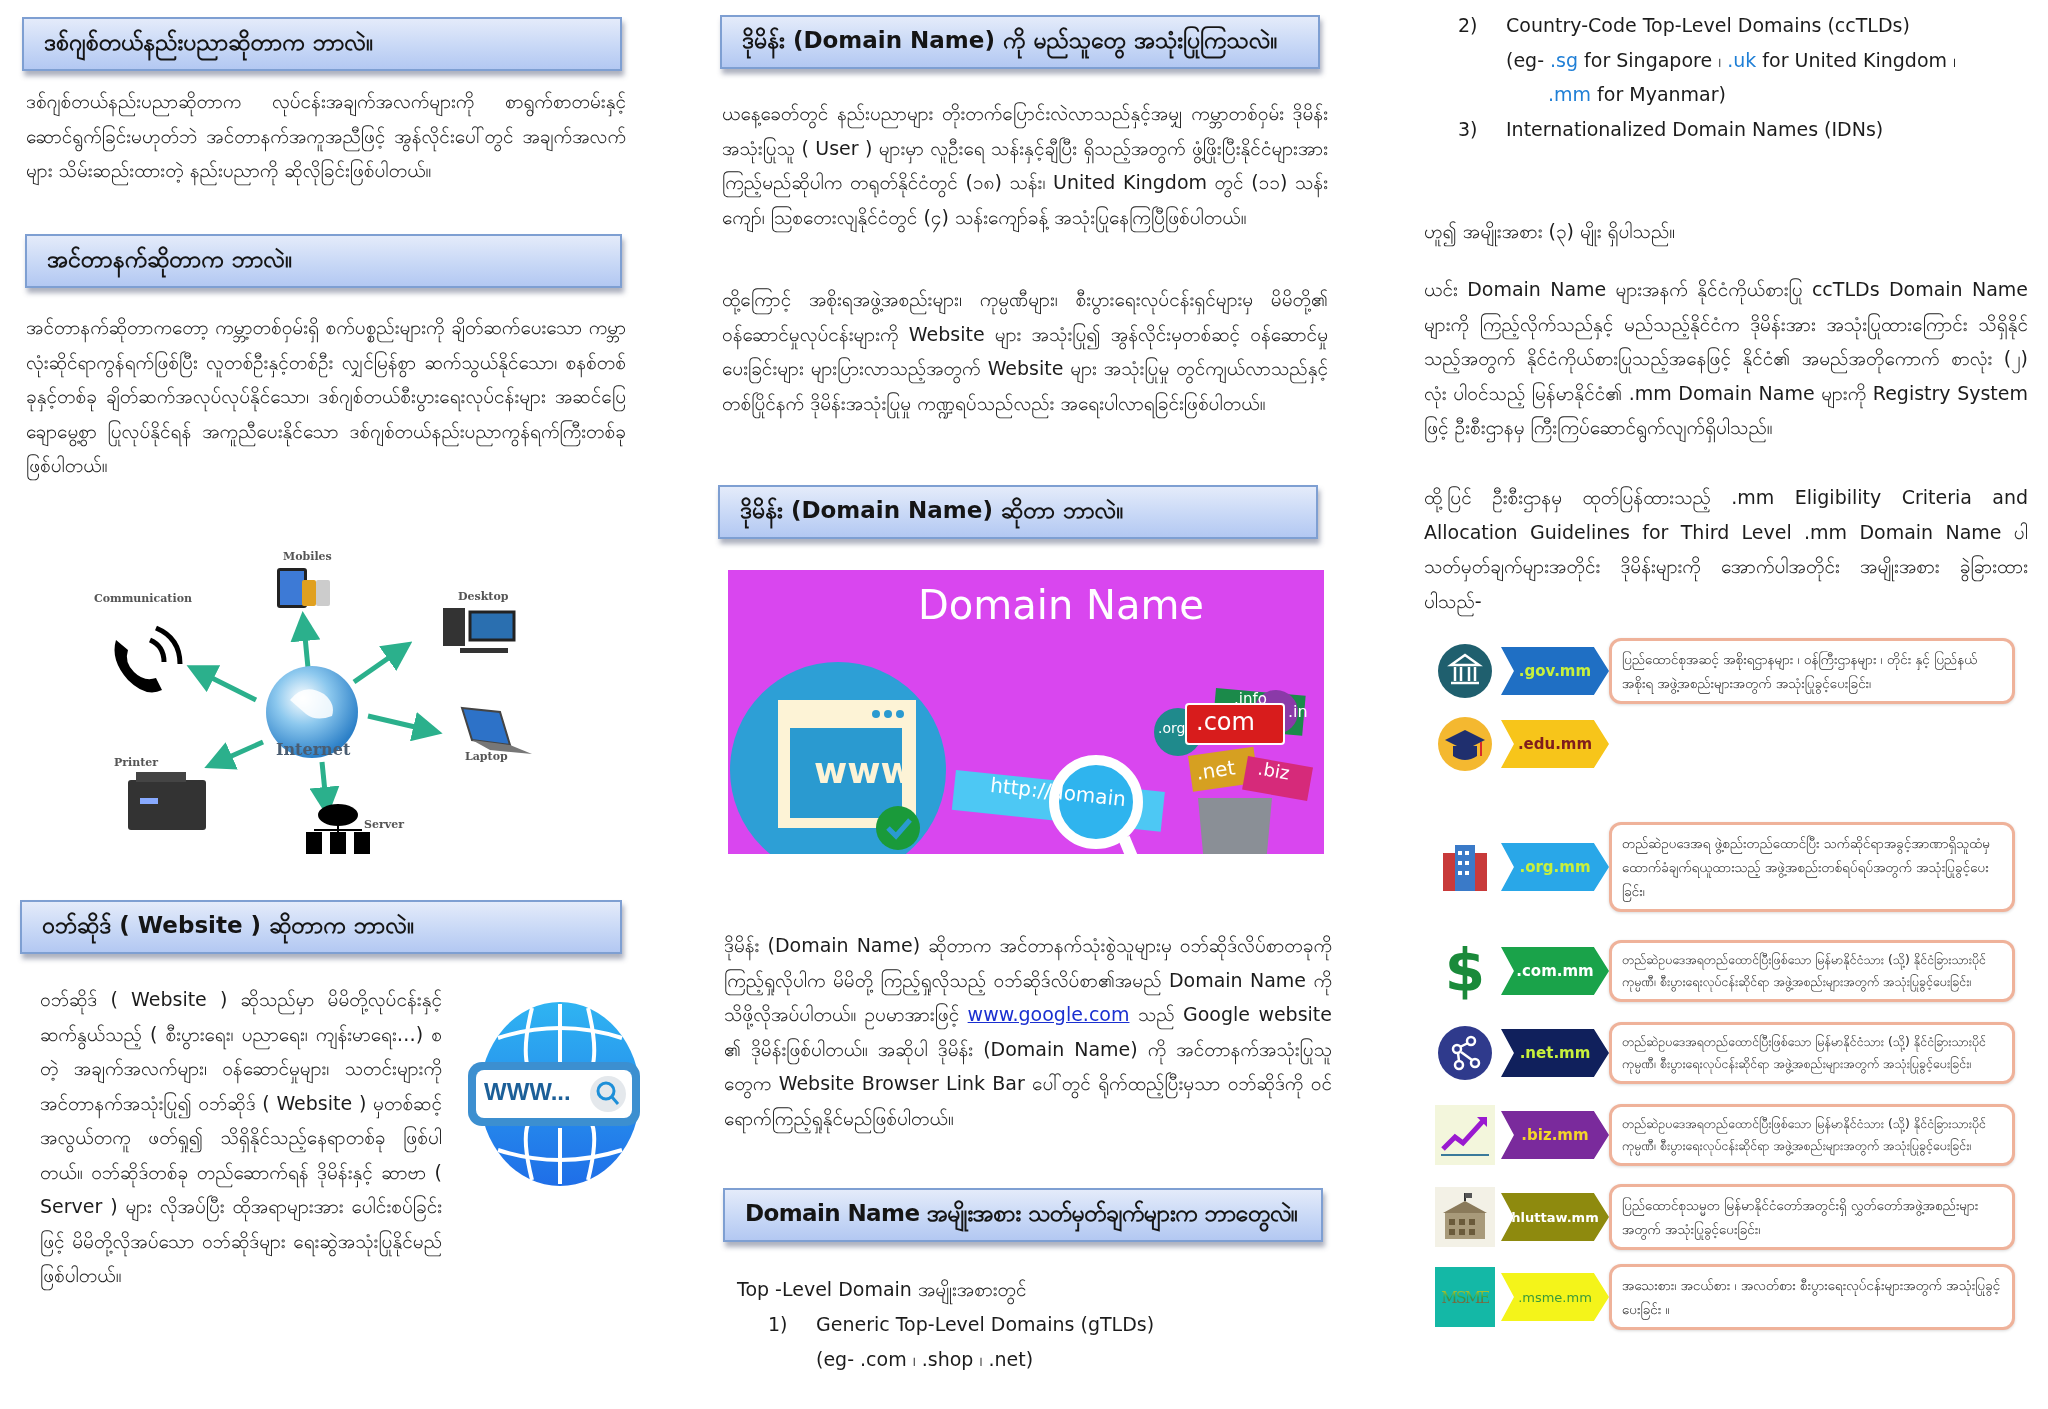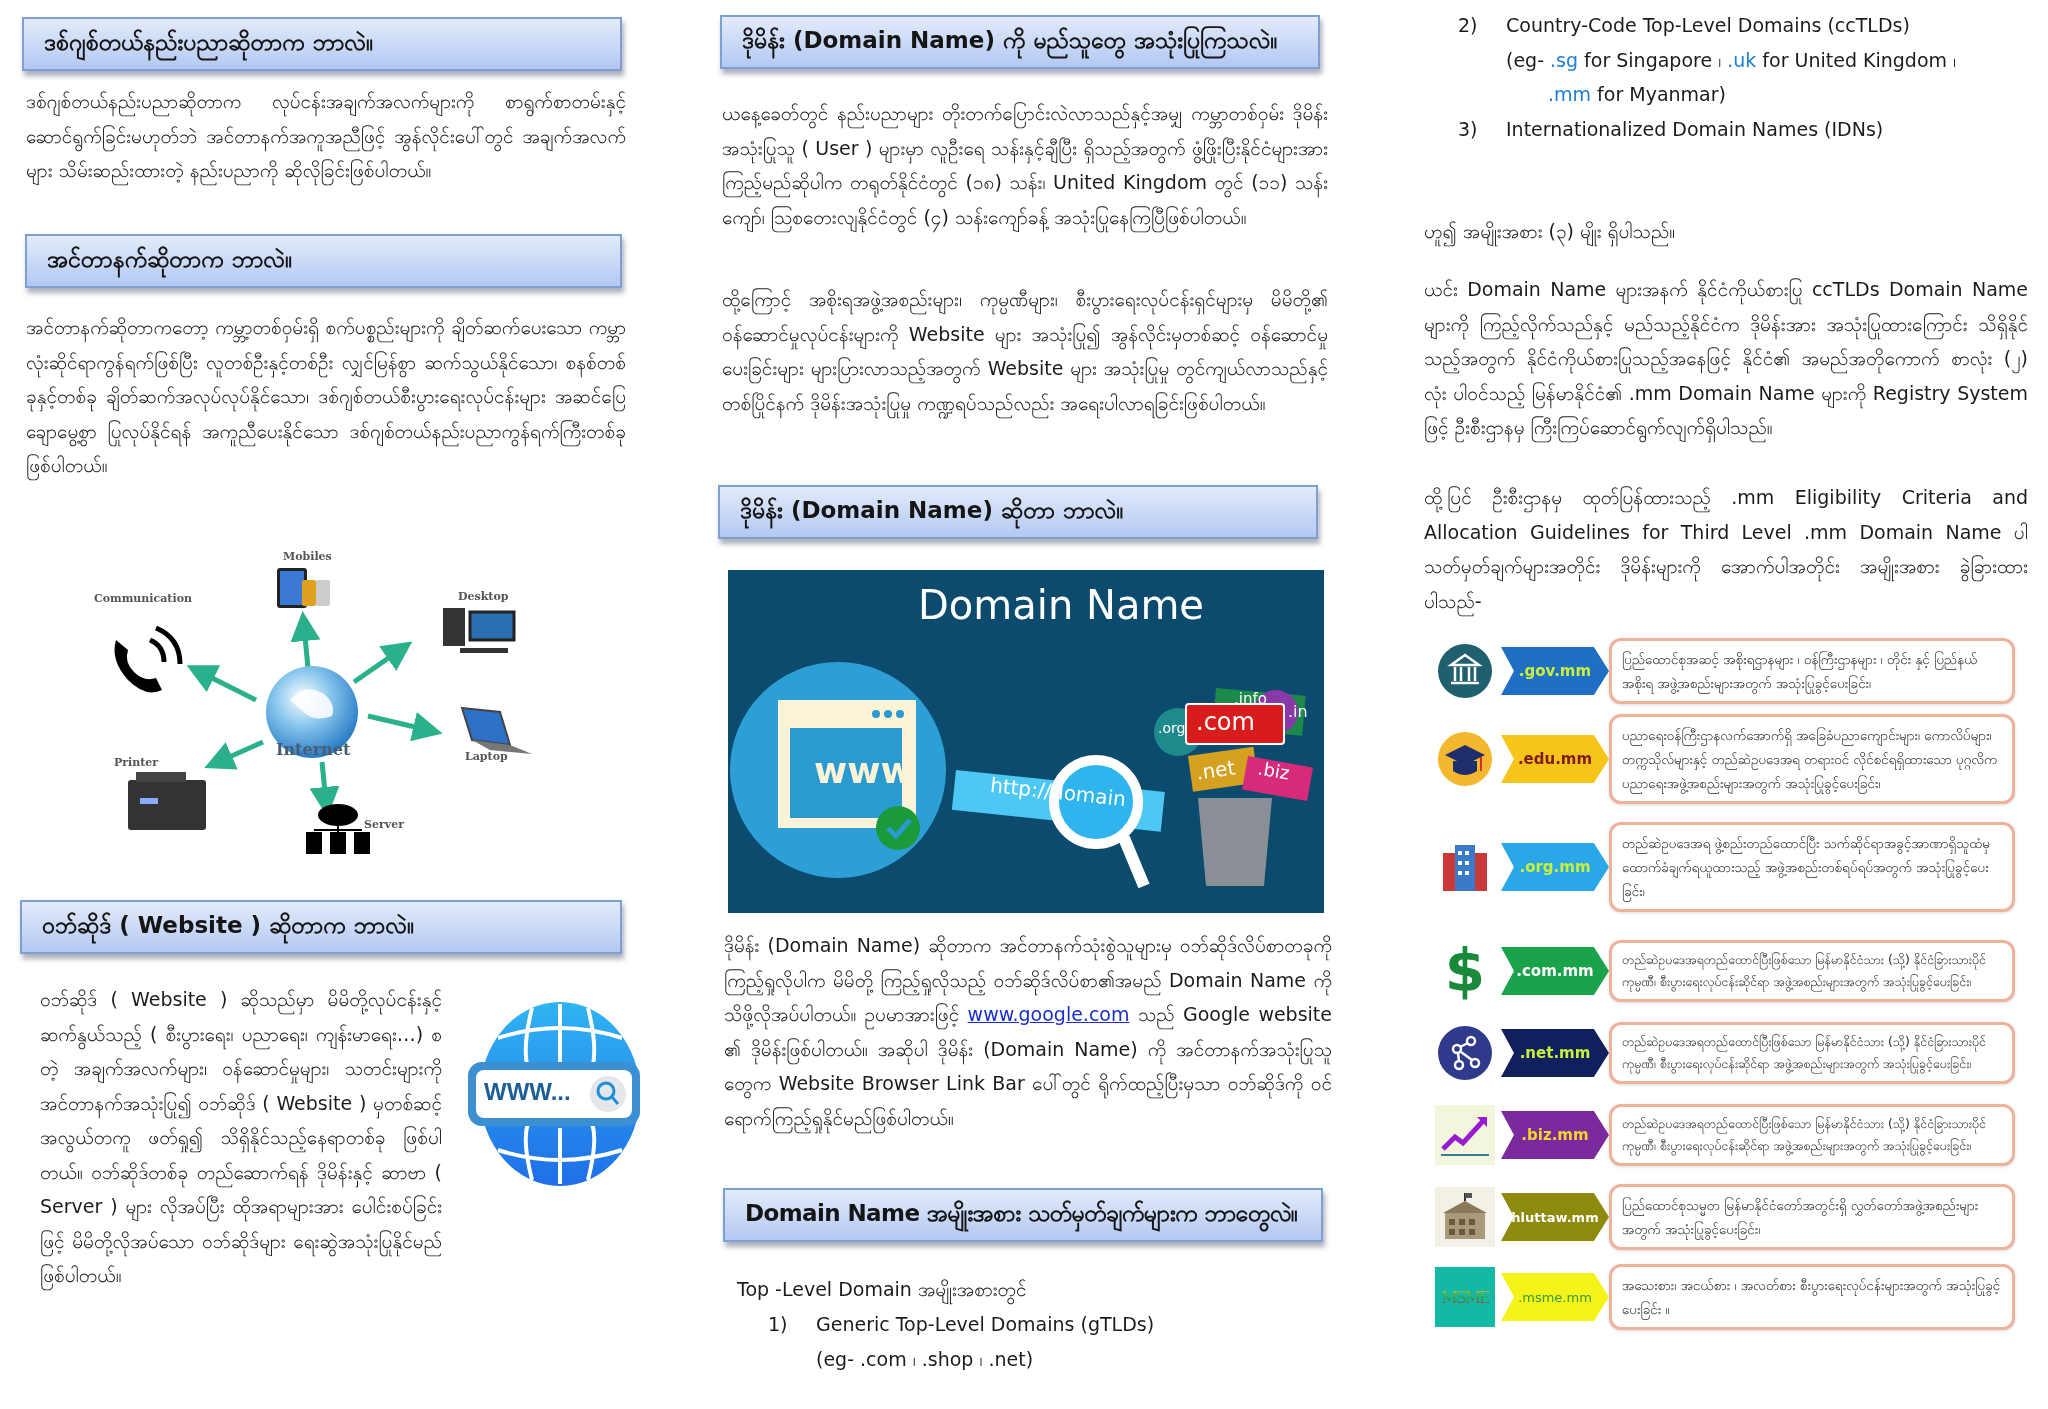--- a/index.html
+++ b/index.html
@@ -123,21 +123,21 @@
   </svg>
   <span style="position:absolute; left:22px; top:84px; font-size:24px; font-weight:bold; color:#1c5f98; font-family:'Liberation Sans', sans-serif;">WWW...</span>
 </div>
 
 <div class="heading" style="left:720px; top:15px; width:600px;">ဒိုမိန်း (Domain Name) ကို မည်သူတွေ အသုံးပြုကြသလဲ။</div>
 <div class="para" style="left:722px; top:96px; width:606px;">ယနေ့ခေတ်တွင် နည်းပညာများ တိုးတက်ပြောင်းလဲလာသည်နှင့်အမျှ ကမ္ဘာတစ်ဝှမ်း ဒိုမိန်းအသုံးပြုသူ ( User ) များမှာ လူဦးရေ သန်းနှင့်ချီပြီး ရှိသည့်အတွက် ဖွံ့ဖြိုးပြီးနိုင်ငံများအား ကြည့်မည်ဆိုပါက တရုတ်နိုင်ငံတွင် (၁၈) သန်း၊ United Kingdom တွင် (၁၁) သန်းကျော်၊ ဩစတေးလျနိုင်ငံတွင် (၄) သန်းကျော်ခန့် အသုံးပြုနေကြပြီဖြစ်ပါတယ်။</div>
 <div class="para" style="left:722px; top:282px; width:606px;">ထို့ကြောင့် အစိုးရအဖွဲ့အစည်းများ၊ ကုမ္ပဏီများ၊ စီးပွားရေးလုပ်ငန်းရှင်များမှ မိမိတို့၏ ဝန်ဆောင်မှုလုပ်ငန်းများကို Website များ အသုံးပြု၍ အွန်လိုင်းမှတစ်ဆင့် ဝန်ဆောင်မှုပေးခြင်းများ များပြားလာသည့်အတွက် Website များ အသုံးပြုမှု တွင်ကျယ်လာသည်နှင့်တစ်ပြိုင်နက် ဒိုမိန်းအသုံးပြုမှု ကဏ္ဍရပ်သည်လည်း အရေးပါလာရခြင်းဖြစ်ပါတယ်။</div>
 
 <div class="heading" style="left:718px; top:485px; width:600px;">ဒိုမိန်း (Domain Name) ဆိုတာ ဘာလဲ။</div>
 
-<div style="position:absolute; left:728px; top:570px; width:596px; height:343px; background:#0c4a6e; overflow:hidden;">
+<div style="position:absolute; left:728px; top:570px; width:596px; height:284px; background:#d946ef; overflow:hidden;">
   <div style="position:absolute; top:12px; width:100%; text-align:center; font-size:40px; color:#fff; font-family:'DejaVu Sans', sans-serif; padding-left:70px; box-sizing:border-box;">Domain Name</div>
   <svg width="596" height="326" viewBox="0 0 596 326" style="position:absolute; left:0; top:0;">
     <circle cx="110" cy="200" r="108" fill="#2d9fd6"></circle>
     <rect x="50" y="130" width="138" height="128" fill="#fdf3d6"></rect>
     <rect x="62" y="158" width="112" height="90" fill="#2a9ad0"></rect>
     <circle cx="148" cy="144" r="4" fill="#2a9ad0"></circle>
       <circle cx="160" cy="144" r="4" fill="#2a9ad0"></circle>
       <circle cx="172" cy="144" r="4" fill="#2a9ad0"></circle>
     <circle cx="170" cy="258" r="22" fill="#1a9a3a"></circle>
     <path d="M160,258 l8,8 l14,-16" stroke="#2a9ad0" stroke-width="5" fill="none"></path>
@@ -212,21 +212,20 @@
     <svg width="56" height="56" viewBox="0 0 56 56">
         <circle cx="28" cy="28" r="27" fill="#f4b830"></circle>
         <polygon points="8,24 28,14 48,24 28,34" fill="#1f2f6e"></polygon>
         <path d="M16,30 v10 q12,8 24,0 v-10" fill="#1f2f6e"></path>
         <line x1="44" y1="26" x2="44" y2="40" stroke="#d82a2a" stroke-width="2"></line>
       </svg>
   </div>
   <div class="tld-arrow" style="background:#f7c51a; color:#7f1d1d;">
       <span>.edu.mm</span>
     </div>
-  <div class="tld-desc">ပညာရေးဝန်ကြီးဌာနလက်အောက်ရှိ အခြေခံပညာကျောင်းများ၊ ကောလိပ်များ၊ တက္ကသိုလ်များနှင့် တည်ဆဲဥပဒေအရ တရားဝင် လိုင်စင်ရရှိထားသော ပုဂ္ဂလိက ပညာရေးအဖွဲ့အစည်းများအတွက် အသုံးပြုခွင့်ပေးခြင်း၊</div>
 </div>
 
 <div class="tld-row" style="top:822px;">
   <div class="tld-icon">
     <svg width="56" height="56" viewBox="0 0 56 56">
         <rect x="6" y="14" width="16" height="38" fill="#c83a3a"></rect>
         <rect x="34" y="14" width="16" height="38" fill="#c83a3a"></rect>
         <rect x="18" y="6" width="20" height="46" fill="#3a7ac8"></rect>
         <g fill="#ffffff">
           <rect x="21" y="12" width="4" height="4"></rect>

